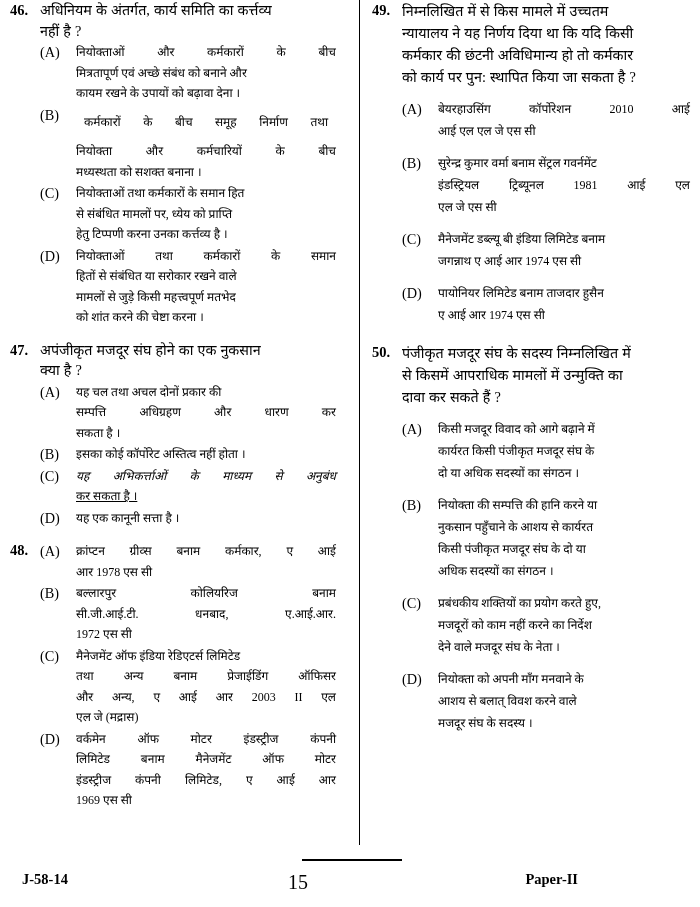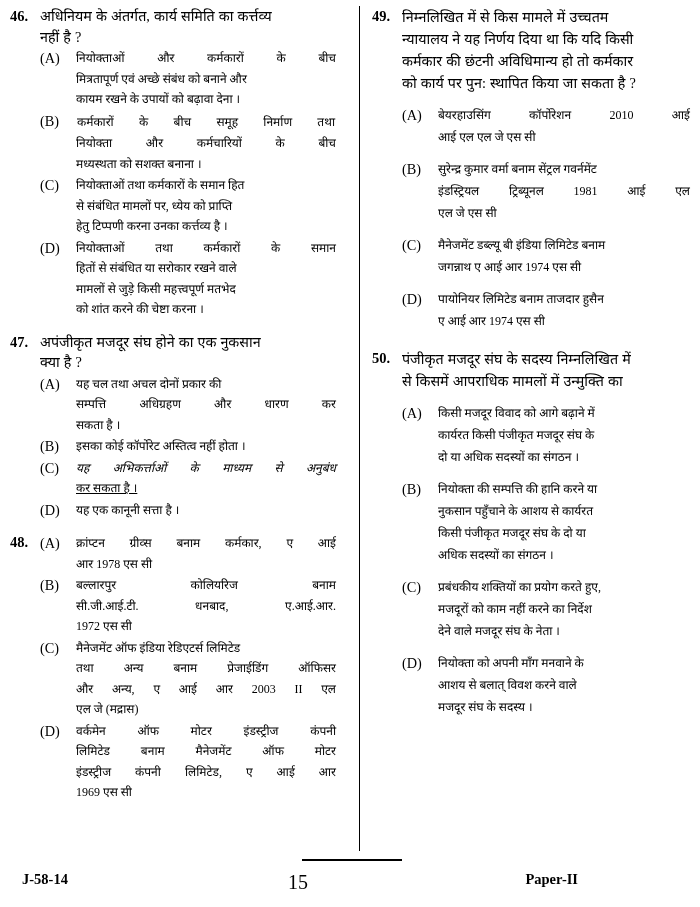--- a/index.html
+++ b/index.html
@@ -13,21 +13,21 @@
     width: 700px;
     height: 907px;
     position: relative;
     overflow: hidden;
   }
   .page {
     width: 596px;
     height: 907px;
     position: relative;
     box-sizing: border-box;
-    padding: 6px 10px 0 10px;
+    padding: 0 10px 0 10px;
   }
   .columns {
     display: flex;
     flex-direction: row;
     width: 680px;
     height: 855px;
     position: relative;
   }
   .col {
     width: 340px;
@@ -160,21 +160,21 @@
               <div class="opt-label">(A)</div>
               <div class="opt-text">
                 <p style="margin:0;text-align:justify;text-align-last:justify;">नियोक्ताओं और कर्मकारों के बीच</p>
                 <p style="margin:0;">मित्रतापूर्ण एवं अच्छे संबंध को बनाने और</p>
                 <p style="margin:0;">कायम रखने के उपायों को बढ़ावा देना ।</p>
               </div>
             </div>
             <div class="opt">
               <div class="opt-label">(B)</div>
               <div class="opt-text">
-                <p style="margin:1px;text-align:justify;text-align-last:justify;">कर्मकारों के बीच समूह निर्माण तथा</p>
+                <p style="margin:8px;text-align:justify;text-align-last:justify;font-family:Liberation Mono, monospace;">कर्मकारों के बीच समूह निर्माण तथा</p>
                 <p style="margin:0;text-align:justify;text-align-last:justify;">नियोक्ता और कर्मचारियों के बीच</p>
                 <p style="margin:0;">मध्यस्थता को सशक्त बनाना ।</p>
               </div>
             </div>
             <div class="opt">
               <div class="opt-label">(C)</div>
               <div class="opt-text">
                 <p style="margin:0;">नियोक्ताओं तथा कर्मकारों के समान हित</p>
                 <p style="margin:0;">से संबंधित मामलों पर, ध्येय को प्राप्ति</p>
                 <p style="margin:0;">हेतु टिप्पणी करना उनका कर्त्तव्य है ।</p>
@@ -319,20 +319,21 @@
           </div>
         </div>
       </div>
 
       <div class="q q-gap-lg">
         <div class="q-num">50.</div>
         <div class="q-body">
           <div class="q-stem">
             <p>पंजीकृत मजदूर संघ के सदस्य निम्नलिखित में</p>
             <p>से किसमें आपराधिक मामलों में उन्मुक्ति का</p>
+            <p>दावा कर सकते हैं ?</p>
           </div>
           <div class="opts">
             <div class="opt">
               <div class="opt-label">(A)</div>
               <div class="opt-text">
                 <p style="margin:0;">किसी मजदूर विवाद को आगे बढ़ाने में</p>
                 <p style="margin:0;">कार्यरत किसी पंजीकृत मजदूर संघ के</p>
                 <p style="margin:0;">दो या अधिक सदस्यों का संगठन ।</p>
               </div>
             </div>

